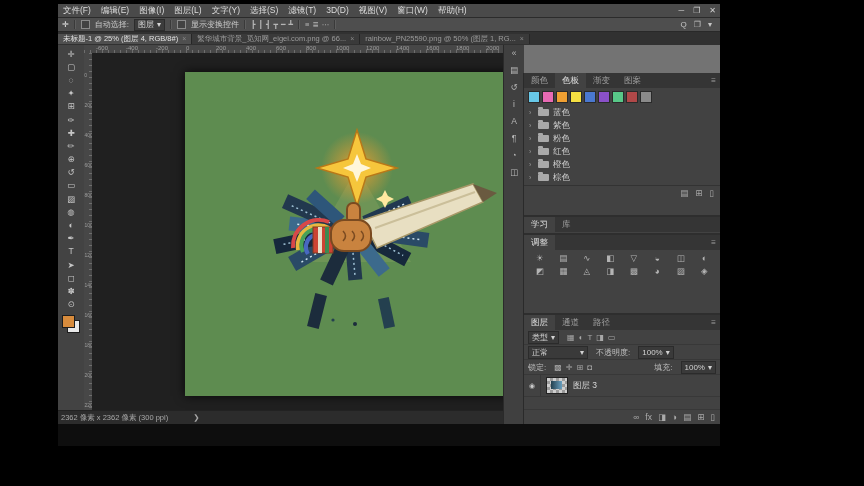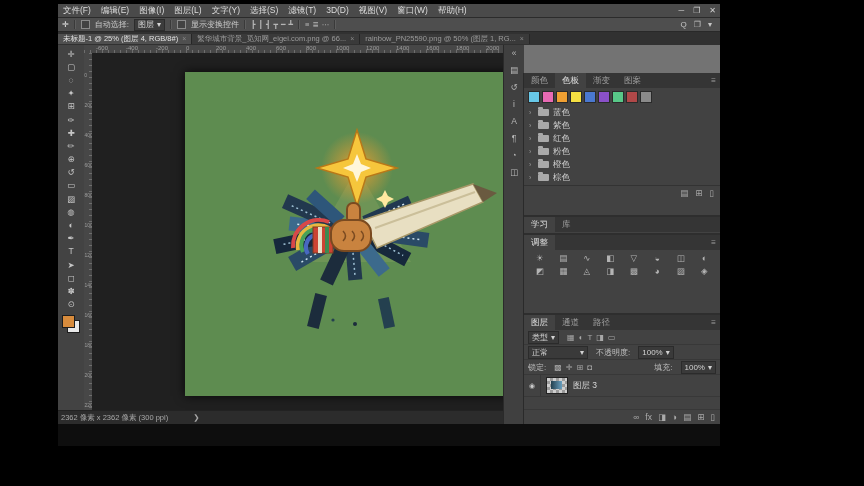--- a/index.html
+++ b/index.html
@@ -418,26 +418,26 @@
             <span>蓝色</span>
           </div>
             <div class="grow">
             <span class="expander">›</span>
             <span class="foldericon"></span>
             <span>紫色</span>
           </div>
             <div class="grow">
             <span class="expander">›</span>
             <span class="foldericon"></span>
-            <span>红色</span>
+            <span>粉色</span>
           </div>
             <div class="grow">
             <span class="expander">›</span>
             <span class="foldericon"></span>
-            <span>粉色</span>
+            <span>红色</span>
           </div>
             <div class="grow">
             <span class="expander">›</span>
             <span class="foldericon"></span>
             <span>橙色</span>
           </div>
             <div class="grow">
             <span class="expander">›</span>
             <span class="foldericon"></span>
             <span>棕色</span>

